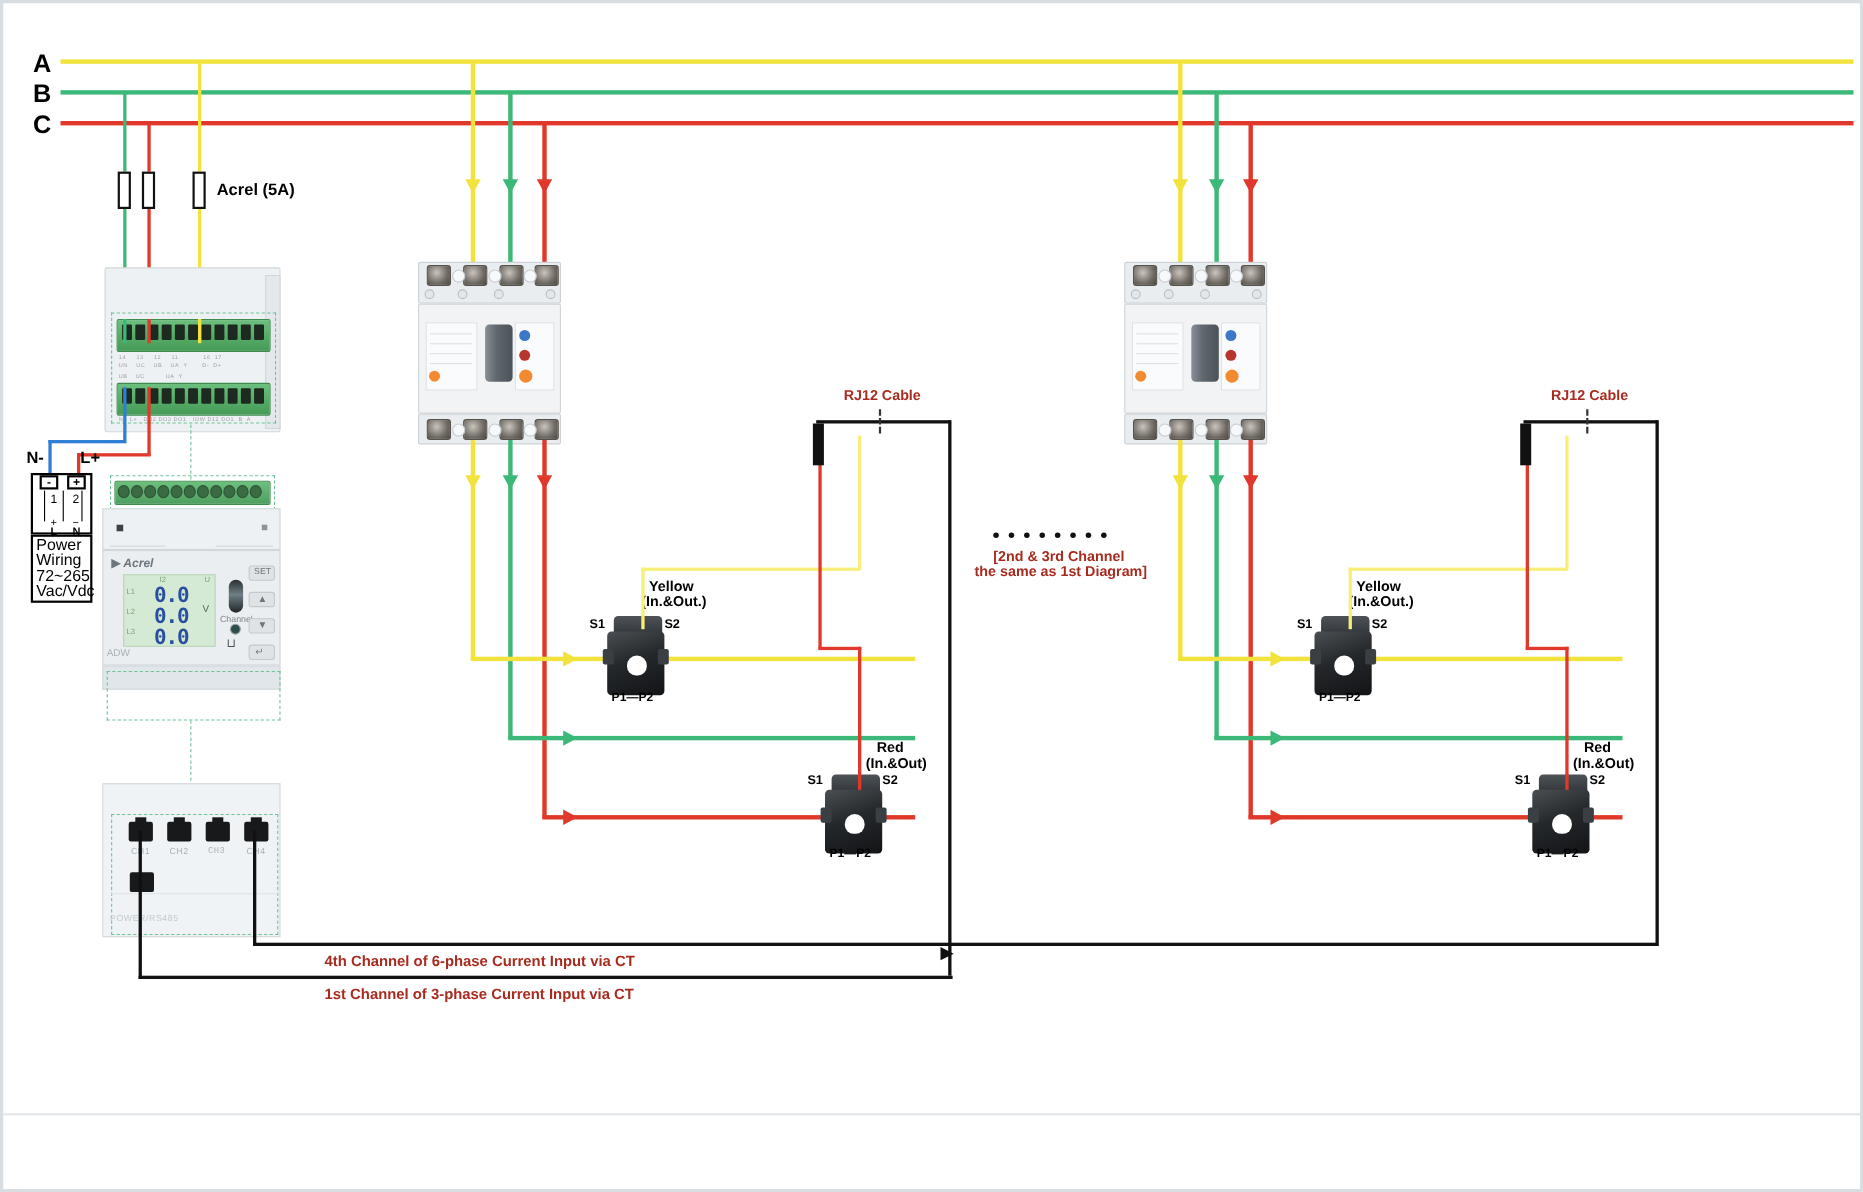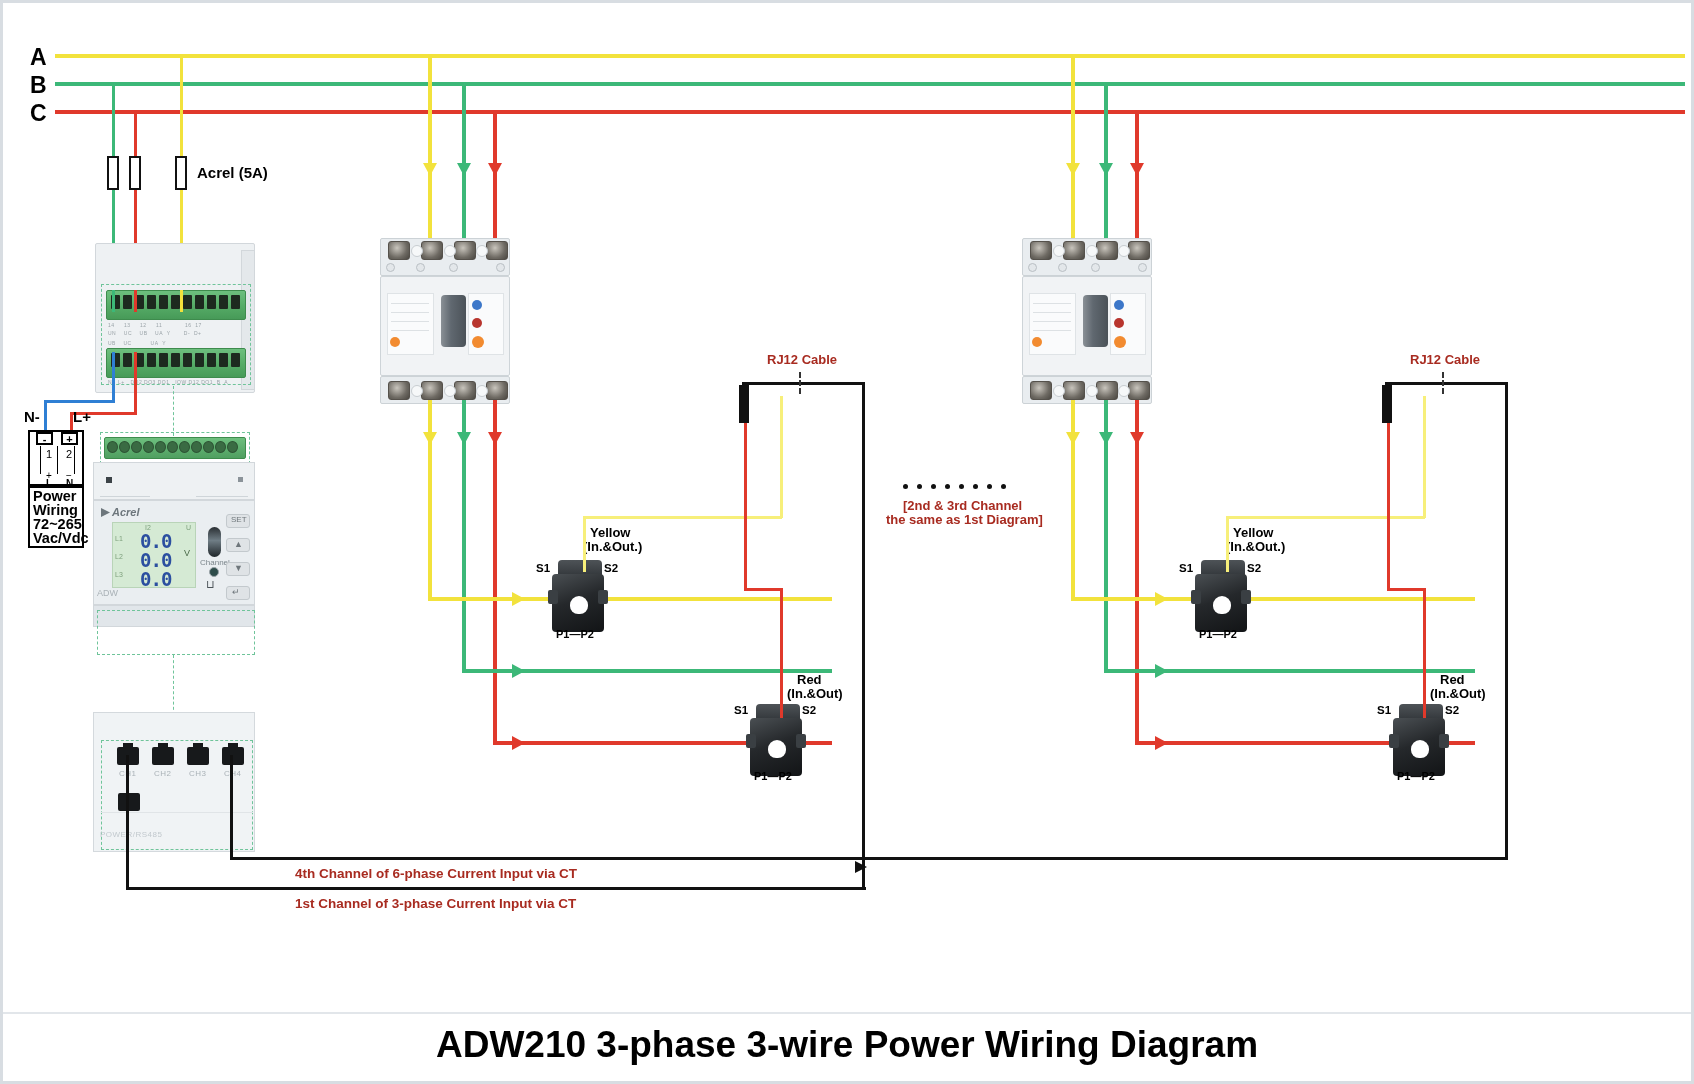--- a/index.html
+++ b/index.html
@@ -67,21 +67,21 @@
     background:#dfe3e6; border:1px solid #c3c9cd;
   }
   .ir-oval {
     position:absolute; width:13px; height:30px; border-radius:7px;
     background:linear-gradient(#2a2f33,#6f7d85 45%,#20262a);
   }
   .ir-label { position:absolute; font-size:8px; color:#7b858b; }
 
   
   .psu-box { position:absolute; border:2.5px solid #000; background:#fff; }
-  .psu-text { position:absolute; font-weight:bold; font-size:14.5px; line-height:15.5px; color:#000;}
+  .psu-text { position:absolute; font-weight:normal; font-size:14.5px; line-height:15.5px; color:#000;}
   .psu-pin { position:absolute; width:17px; height:13px; border:2px solid #000; background:#fff;
              font-size:11px; font-weight:bold; text-align:center; line-height:10px;}
   .psu-num { position:absolute; font-size:11px; color:#000;}
   .psu-sm { position:absolute; font-size:10px; color:#000;}
 
   
   .brk-body { position:absolute; background:#f1f3f5; border:1px solid #ced4d8; border-radius:2px; }
   .brk-cap  { position:absolute; background:#e9edf0; border:1px solid #ccd2d6; border-radius:2px;}
   .brk-lug  { position:absolute; width:22px; height:19px; border-radius:3px;
               background:radial-gradient(circle at 40% 35%, #c9c5bd, #6e6a63 60%, #4a4741);
@@ -306,21 +306,21 @@
   <div class="rj-body" style="left:93px;top:712px;width:162px;height:140px;"></div>
   <div class="term-dashed" style="left:101px;top:740px;width:152px;height:110px;"></div>
 
   <div class="rj-port" style="left:117px;top:747px;"></div>
   <div class="rj-port" style="left:152px;top:747px;"></div>
   <div class="rj-port" style="left:187px;top:747px;"></div>
   <div class="rj-port" style="left:222px;top:747px;"></div>
 
   <div class="rj-lbl" style="left:119px;top:769px;">CH1</div>
   <div class="rj-lbl" style="left:154px;top:769px;">CH2</div>
-  <div class="rj-lbl" style="left:189px;top:769px;">CH3</div>
+  <div class="rj-lbl" style="left:189px;top:769px;font-family:Liberation Mono, monospace;">CH3</div>
   <div class="rj-lbl" style="left:224px;top:769px;">CH4</div>
 
   <div class="abs" style="left:118px;top:793px;width:22px;height:18px;background:#17191b;border-radius:2px;"></div>
   <div class="rj-lbl" style="left:100px;top:830px;font-size:8px;color:#c2c9ce;">POWER/RS485</div>
   <div class="abs" style="left:101px;top:812px;width:152px;height:1px;background:#e0e4e7;"></div>
 
   <div class="wire" style="left:126px;top:755px;width:3px;height:135px;background:#111;"></div>
   <div class="wire" style="left:126px;top:887px;width:740px;height:3px;background:#111;"></div>
   <div class="wire" style="left:230px;top:755px;width:3px;height:105px;background:#111;"></div>
   <div class="wire" style="left:230px;top:857px;width:1276px;height:3px;background:#111;"></div>
@@ -540,15 +540,14 @@
       <i></i>
   </div>
   <div class="redtext" style="left:903px;top:498px;font-size:13px;">[2nd &amp; 3rd Channel</div>
   <div class="redtext" style="left:886px;top:512px;font-size:13px;">the same as 1st Diagram]</div>
 
   <div class="redtext" style="left:295px;top:866px;font-size:13.5px;">4th Channel of 6-phase Current Input via CT</div>
   <div class="redtext" style="left:295px;top:896px;font-size:13.5px;">1st Channel of 3-phase Current Input via CT</div>
 
   <div class="arrow" style="left:855px;top:861px;border-top:6px solid transparent;border-bottom:6px solid transparent;border-left:12px solid #111;"></div>
 
-  <div class="title-bar" style="top:1024px;">ADW210 3-phase 3-wire Power Wiring Diagram</div>
 
 </div>
 
 </body></html>

